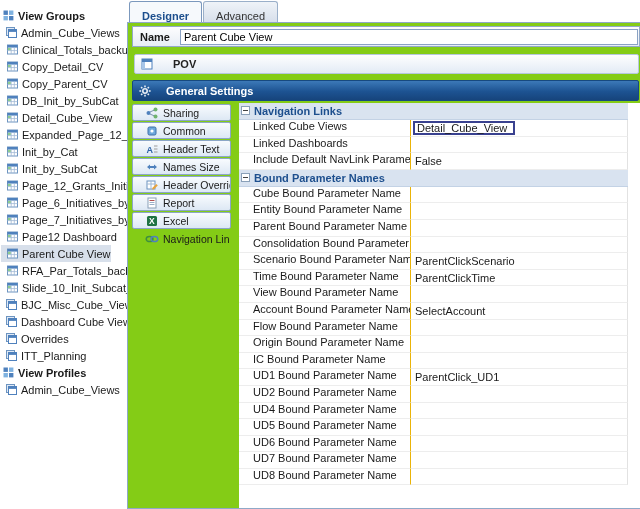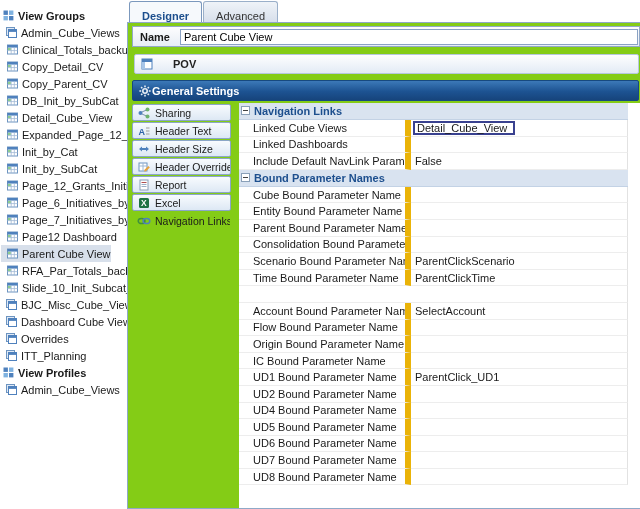--- a/index.html
+++ b/index.html
@@ -31,44 +31,44 @@
     border:1px solid #8fa9c8; border-right:none; background:#84cc16; padding-left:2px; }
 
   .name-row { margin:3px 0 0 2px; height:21px; flex:none; display:flex; align-items:center; gap:10px;
     border:1px solid #93a9c7; background:linear-gradient(#fdfdfe,#e7edf5); padding-left:7px; }
   .name-label { font-weight:bold; }
   .name-input { flex:1; height:16px; border:1px solid #8aa2c4; font:inherit; padding:0 3px; margin-right:1px; background:#fff; }
 
   .pov-bar { margin:7px 1px 0 4px; height:20px; flex:none; display:flex; align-items:center; gap:19px;
     padding-left:5px; border:1px solid #b6c7dd; border-radius:2px;
     background:linear-gradient(#fefefe,#e3ebf5); font-weight:bold; color:#222; cursor:default; }
-  .gs-bar { margin:6px 1px 0 2px; height:21px; flex:none; display:flex; align-items:center; gap:0;
+  .gs-bar { margin:6px 1px 0 2px; height:21px; flex:none; display:flex; align-items:center; gap:14px;
     padding-left:5px; border:1px solid #17497f; border-radius:2px;
     background:linear-gradient(#3c79b8,#1d5392 55%,#16447c); color:#fff; font-weight:bold; cursor:default; }
   .pov-bar .icon, .gs-bar .icon { flex:none; display:inline-flex; width:14px; justify-content:center; }
 
   .gs-body { flex:1; min-height:0; display:flex; padding:2px 0 0 2px; }
 
   .settings-nav { width:99px; flex:none; display:flex; flex-direction:column; gap:1px; padding-top:1px; }
-  .nav-btn { height:17px; flex:none; display:flex; align-items:center; gap:4px; padding-left:3px;
+  .nav-btn { height:17px; flex:none; display:flex; align-items:center; gap:4px; padding-left:11px;
     border:1px solid #8ba6c7; border-radius:2px; font-size:10.5px; cursor:default;
     background:linear-gradient(#f8fbfe,#dde8f4); white-space:nowrap; overflow:hidden; }
   .nav-btn.active { border-color:transparent; background:transparent; }
   .nav-btn .icon { flex:none; display:inline-flex; width:15px; justify-content:center; }
 
   
   .prop-grid { flex:1; margin-left:8px; overflow:hidden; background:#fff; }
   .grid-group { height:17px; display:flex; cursor:default; }
   .grid-group .g-main { flex:1; display:flex; align-items:center; gap:4px; height:100%;
     background:var(--group-header-bg,#d9e3f0); border-bottom:1px solid #c3d2e5;
     padding-left:2px; color:var(--group-header-text,#1d4f8e); font-weight:bold; }
   .grid-group .g-spacer { width:12px; height:100%; }
   .grid-row { height:16.6px; display:flex; }
-  .cell-name { width:172px; flex:none; display:flex; align-items:center; padding-left:14px;
-    border-right:6px solid #eab308; border-bottom:1px solid #ededed; overflow:hidden; white-space:nowrap; }
+  .cell-name { width:172px; flex:none; display:flex; padding-left:14px;
+    border-right:1px solid #eab308; border-bottom:1px solid #ededed; overflow:hidden; white-space:nowrap; }
   .cell-value { flex:1; display:flex; align-items:center; padding-left:4px;
     border-right:1px solid #e2e2e2; border-bottom:1px solid #ededed; overflow:hidden; white-space:nowrap; }
   .cell-spacer { width:12px; flex:none; }
   .hl { display:inline-flex; align-items:center; height:14px;
     border:2px solid var(--selection-outline,#39418f); padding:0 6px 0 2px; margin-left:-2px; }
 </style>
 </head>
 <body>
 
 <div class="app">
@@ -408,35 +408,44 @@
                   <circle cx="2.5" cy="6" r="2" fill="#4f81bd"></circle>
                   <circle cx="9.5" cy="2.5" r="2" fill="#6fb36f"></circle>
                   <circle cx="9.5" cy="9.5" r="2" fill="#6fb36f"></circle>
                 </svg>
               </span>
     <span class="lbl">Sharing</span>
   </div>
             <div class="nav-btn">
     <span class="icon">
                 <svg viewBox="0 0 12 12" width="12" height="12">
+                  <rect x="2" y="2" width="8" height="8" rx="1.5" fill="#6fa8dc" stroke="#3d6fa8"></rect>
+                  <circle cx="6" cy="6" r="1.6" fill="#fff"></circle>
+                </svg>
+              </span>
+    <span class="lbl">Common</span>
+  </div>
+            <div class="nav-btn">
+    <span class="icon">
+                <svg viewBox="0 0 12 12" width="12" height="12">
                   <text x="0.5" y="9.5" font-size="9" fill="#2e63a8" font-weight="bold">A</text>
                   <line x1="8" y1="3" x2="11.5" y2="3" stroke="#9b9b9b"></line>
                   <line x1="8" y1="6" x2="11.5" y2="6" stroke="#9b9b9b"></line>
                   <line x1="8" y1="9" x2="11.5" y2="9" stroke="#9b9b9b"></line>
                 </svg>
               </span>
     <span class="lbl">Header Text</span>
   </div>
             <div class="nav-btn">
     <span class="icon">
                 <svg viewBox="0 0 12 12" width="12" height="12">
                   <path d="M1 6 L4 3.5 V5 H8 V3.5 L11 6 L8 8.5 V7 H4 V8.5 Z" fill="#4f81bd"></path>
                 </svg>
               </span>
-    <span class="lbl">Header Size</span>
+    <span class="lbl">Names Size</span>
   </div>
             <div class="nav-btn">
     <span class="icon">
                 <svg viewBox="0 0 12 12" width="12" height="12">
                   <rect x="1" y="2" width="8" height="8" fill="#fff" stroke="#6d94c0"></rect>
                   <line x1="1" y1="5" x2="9" y2="5" stroke="#9fb8d4"></line>
                   <line x1="5" y1="2" x2="5" y2="10" stroke="#9fb8d4"></line>
                   <path d="M6.5 8.8 L10.3 5 L11.8 6.5 L8 10.3 L6.2 10.6 Z" fill="#e8a33d"></path>
                 </svg>
               </span>
@@ -568,20 +577,23 @@
             <div class="grid-row">
     <div class="cell-name">
       <span class="v">Time Bound Parameter Name</span>
     </div>
     <div class="cell-value">
       <span class="v">ParentClickTime</span>
     </div>
     <div class="cell-spacer"></div>
   </div>
             <div class="grid-row">
+    <div class="cell-name">
+      <span class="v">View Bound Parameter Name</span>
+    </div>
     <div class="cell-value">
       <span class="v"></span>
     </div>
     <div class="cell-spacer"></div>
   </div>
             <div class="grid-row">
     <div class="cell-name">
       <span class="v">Account Bound Parameter Name</span>
     </div>
     <div class="cell-value">

